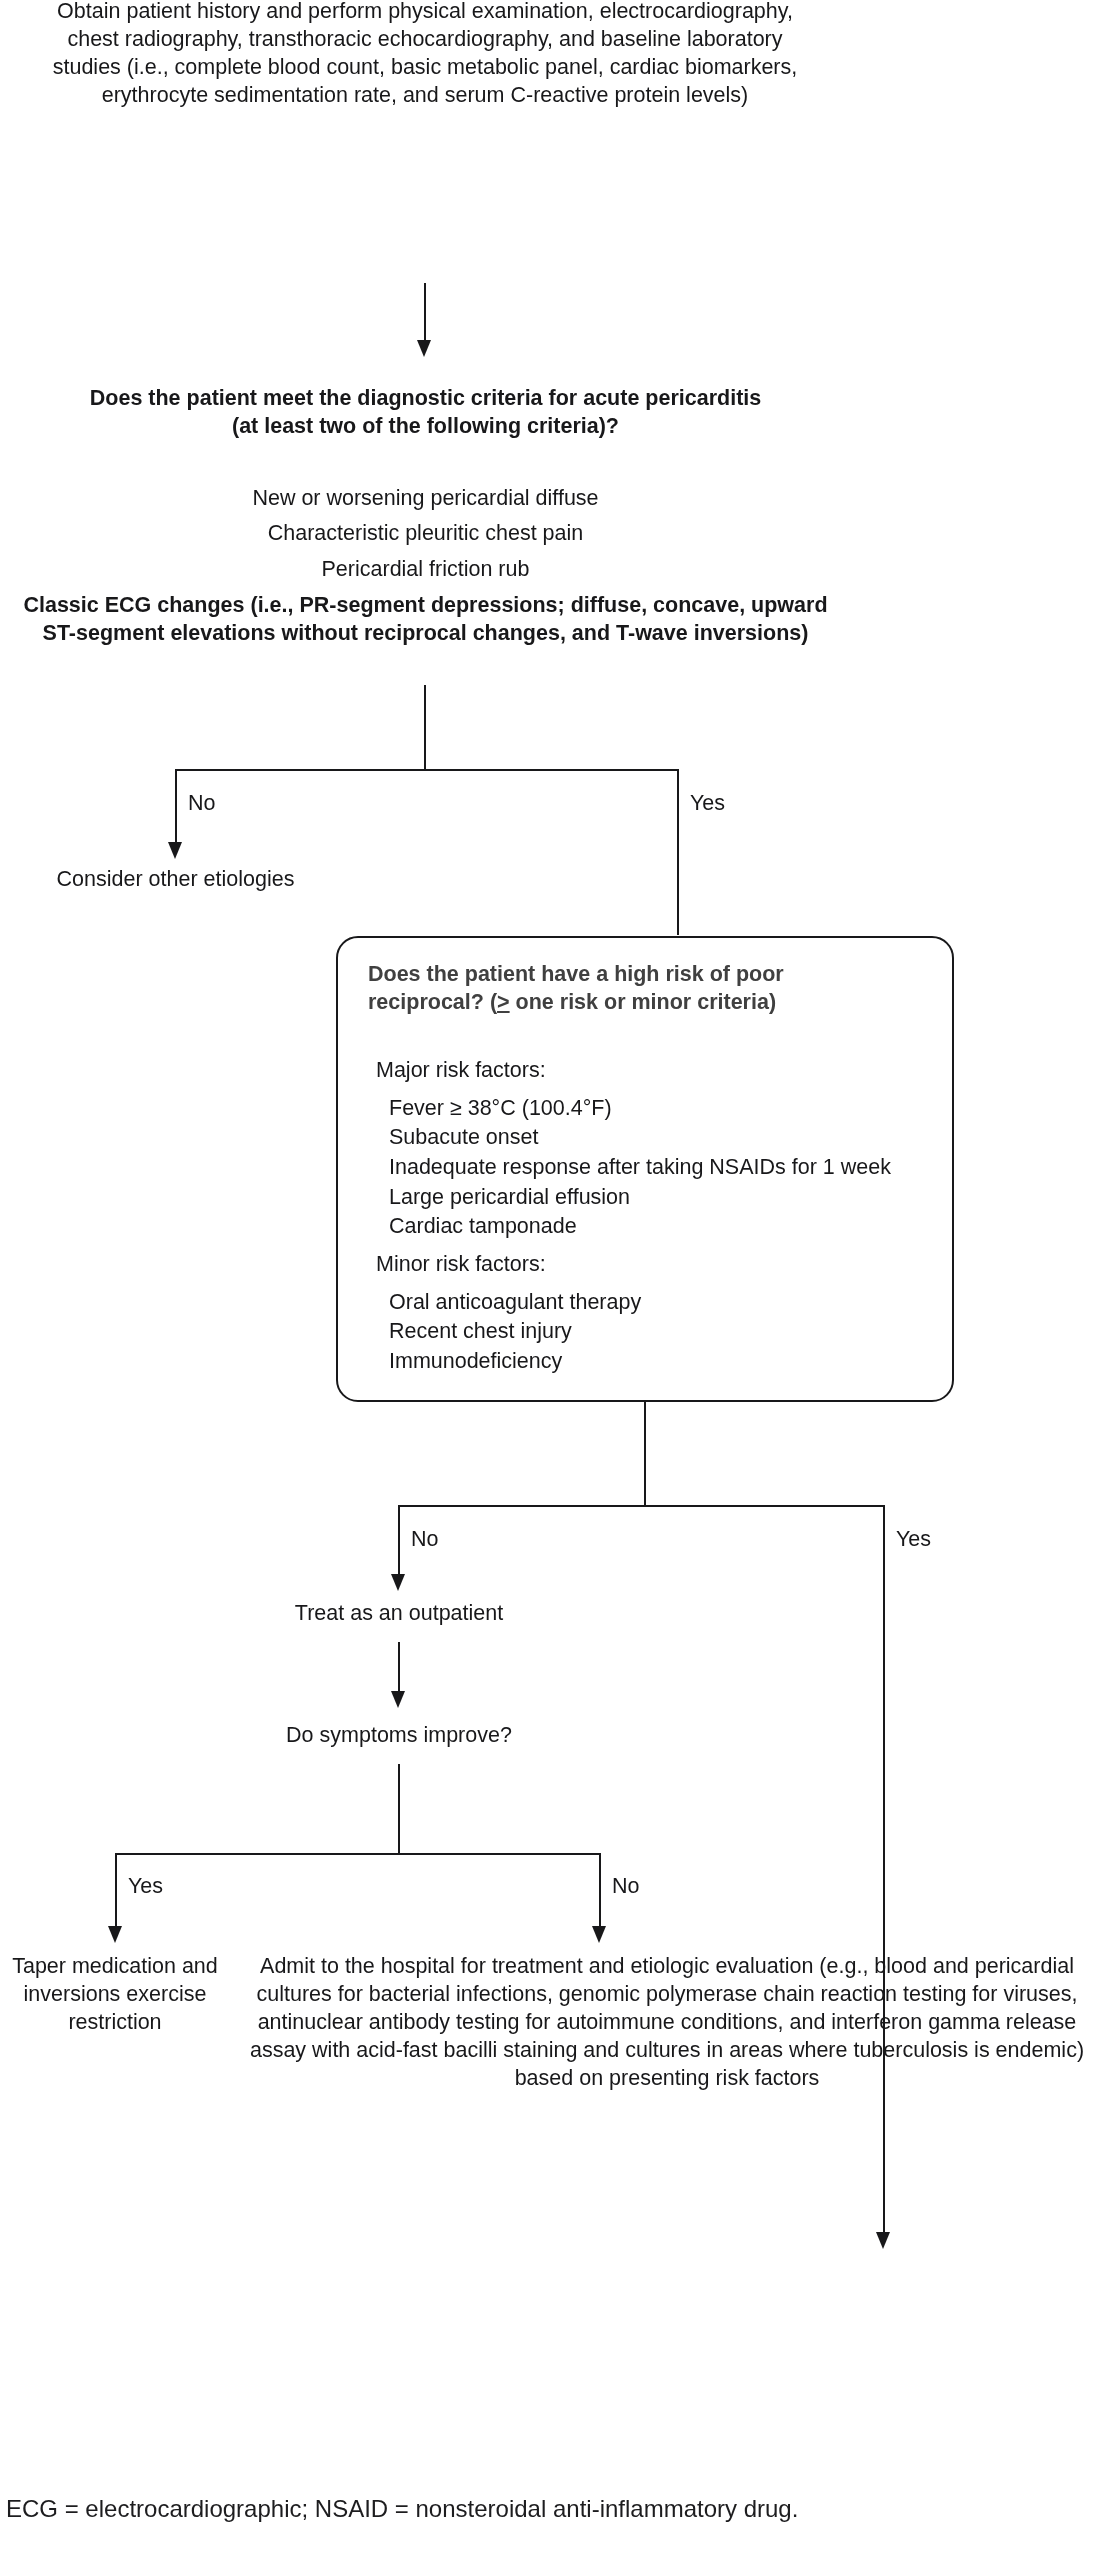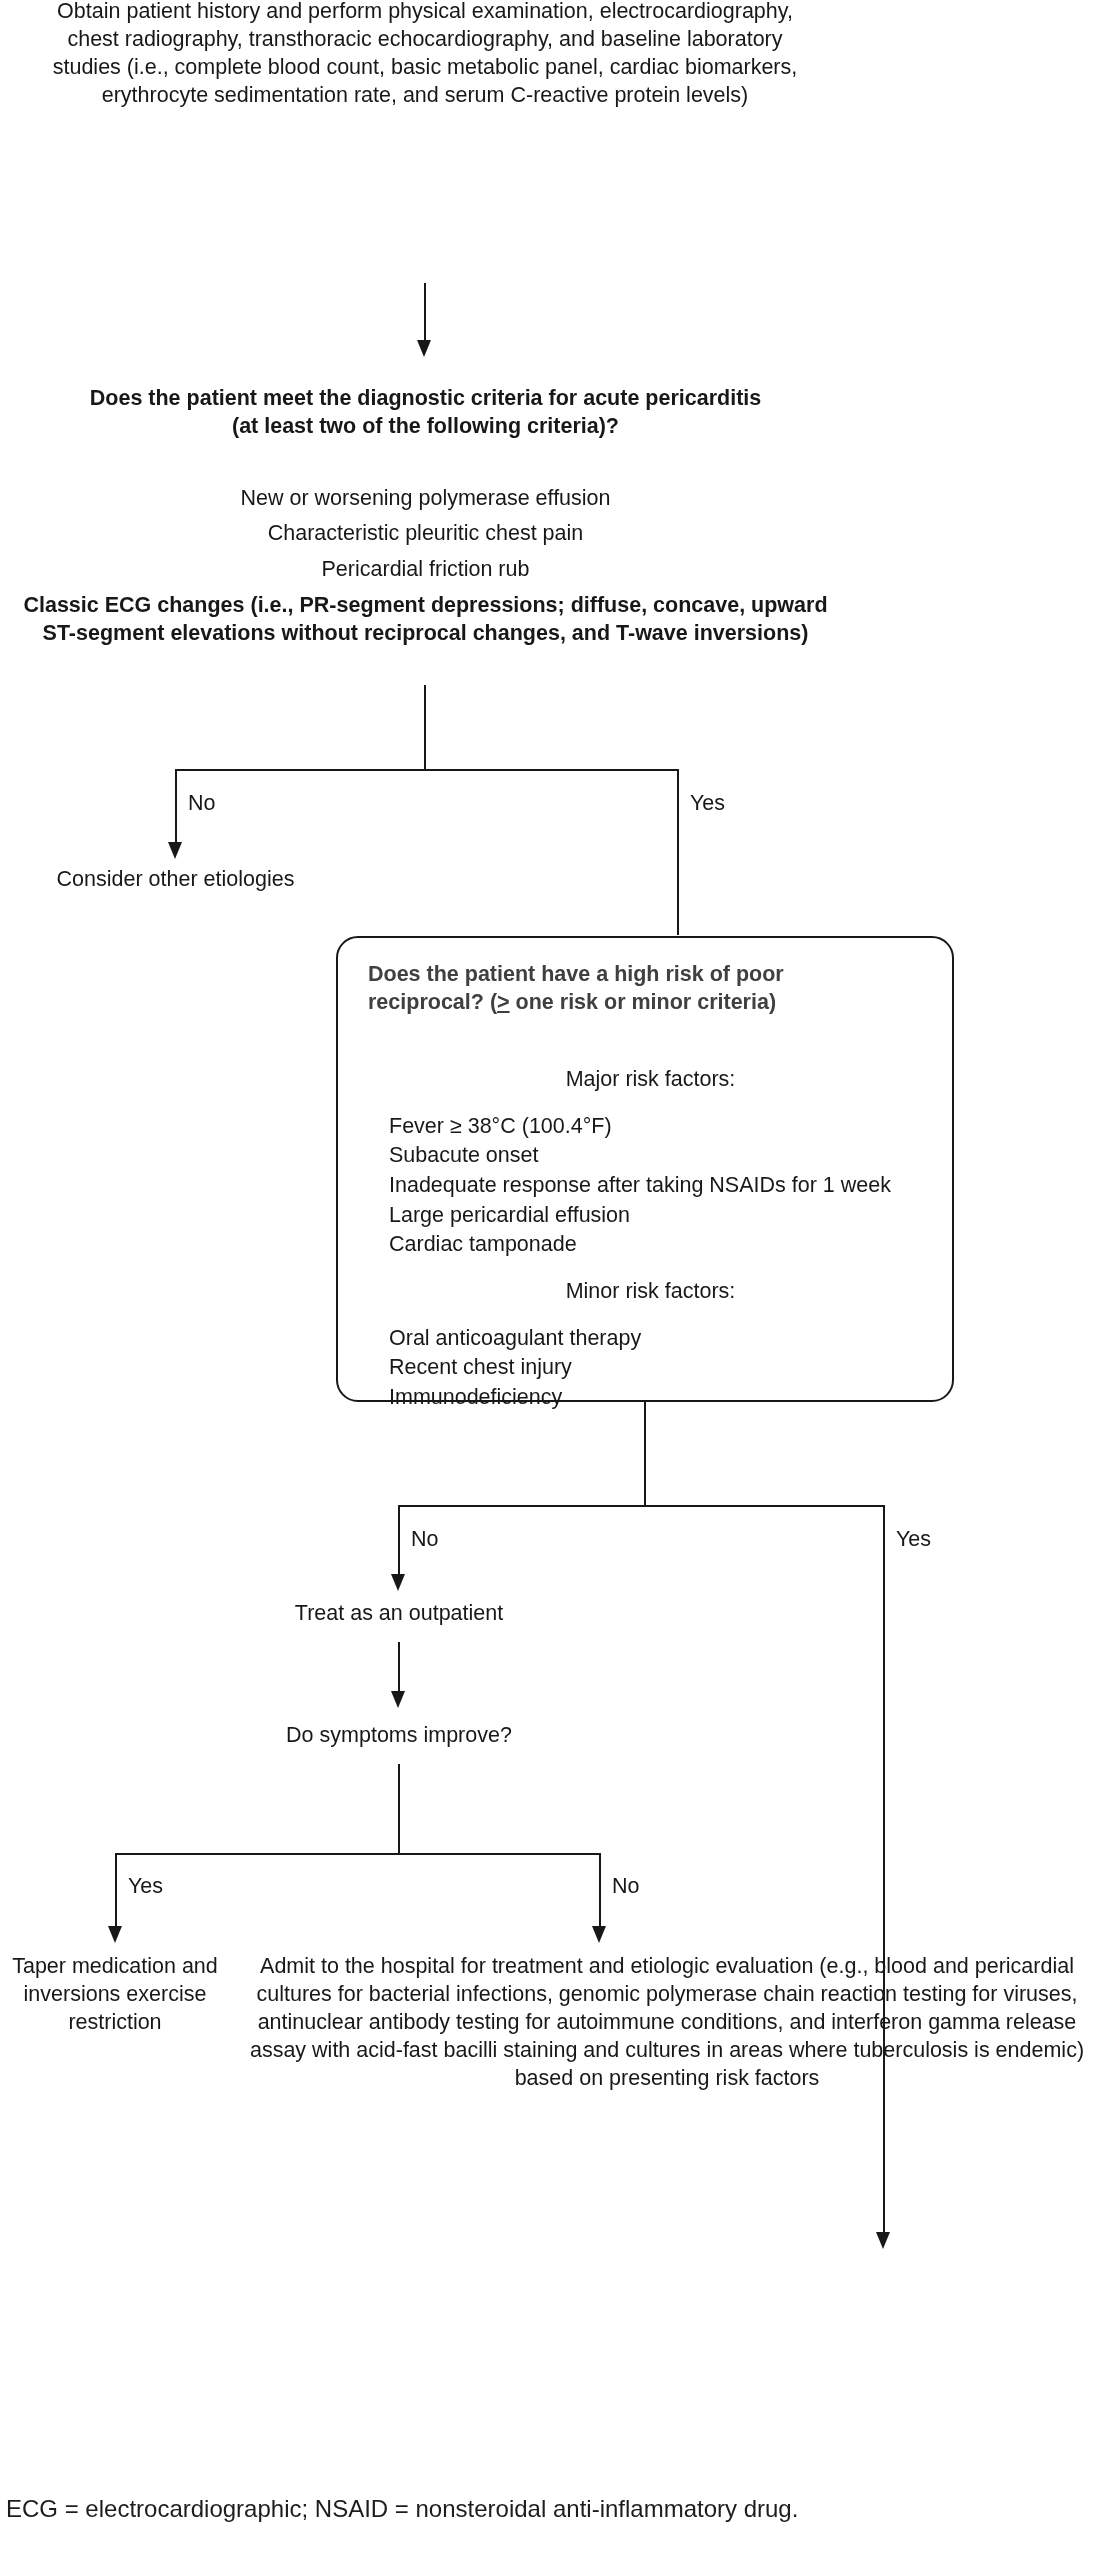--- a/index.html
+++ b/index.html
@@ -71,22 +71,21 @@
     color: #404040;
   }
   .rb-list {
     position: absolute;
     font-size: 21.5px;
     line-height: 1.38;
     text-align: left;
     color: #18181a;
   }
   .rb-group {
-    margin: 17px;
-    text-align: center;
+    margin: 8px;
   }
   .rb-item {
     margin-left: 21px;
   }
   .gte {
     text-decoration: underline;
     text-underline-offset: 1.5px;
   }
 
   .footnote {
@@ -100,21 +99,21 @@
 </head>
 <body>
 
 <div class="node" style="left:50px; top:-2px; width:750px;">Obtain patient history and perform physical examination, electrocardiography, chest radiography, transthoracic echocardiography, and baseline laboratory studies (i.e., complete blood count, basic metabolic panel, cardiac biomarkers, erythrocyte sedimentation rate, and serum C-reactive protein levels)</div>
 
 <div class="vline" style="left:424px; top:283px; height:60px;"></div>
 <div class="arrowhead" style="left:417px; top:340px;"></div>
 
 <div class="node bold" style="left:83px; top:385px; width:685px;">Does the patient meet the diagnostic criteria for acute pericarditis (at least two of the following criteria)?</div>
 
-<div class="node" style="left:83px; top:485px; width:685px;">New or worsening polymerase effusion</div>
+<div class="node" style="left:83px; top:485px; width:685px;">New or worsening pericardial diffuse</div>
 <div class="node" style="left:83px; top:520px; width:685px;">Characteristic pleuritic chest pain</div>
 <div class="node" style="left:83px; top:556px; width:685px;">Pericardial friction rub</div>
 <div class="node" style="left:13px; top:592px; width:825px;font-weight:bold;">Classic ECG changes (i.e., PR-segment depressions; diffuse, concave, upward ST-segment elevations without reciprocal changes, and T-wave inversions)</div>
 
 <div class="vline" style="left:424px; top:685px; height:85px;"></div>
 <div class="hline" style="left:175px; top:769px; width:250px;"></div>
 <div class="hline" style="left:424px; top:769px; width:253px;"></div>
 
 <div class="vline" style="left:175px; top:769px; height:76px;"></div>
 <div class="arrowhead" style="left:168px; top:842px;"></div>

